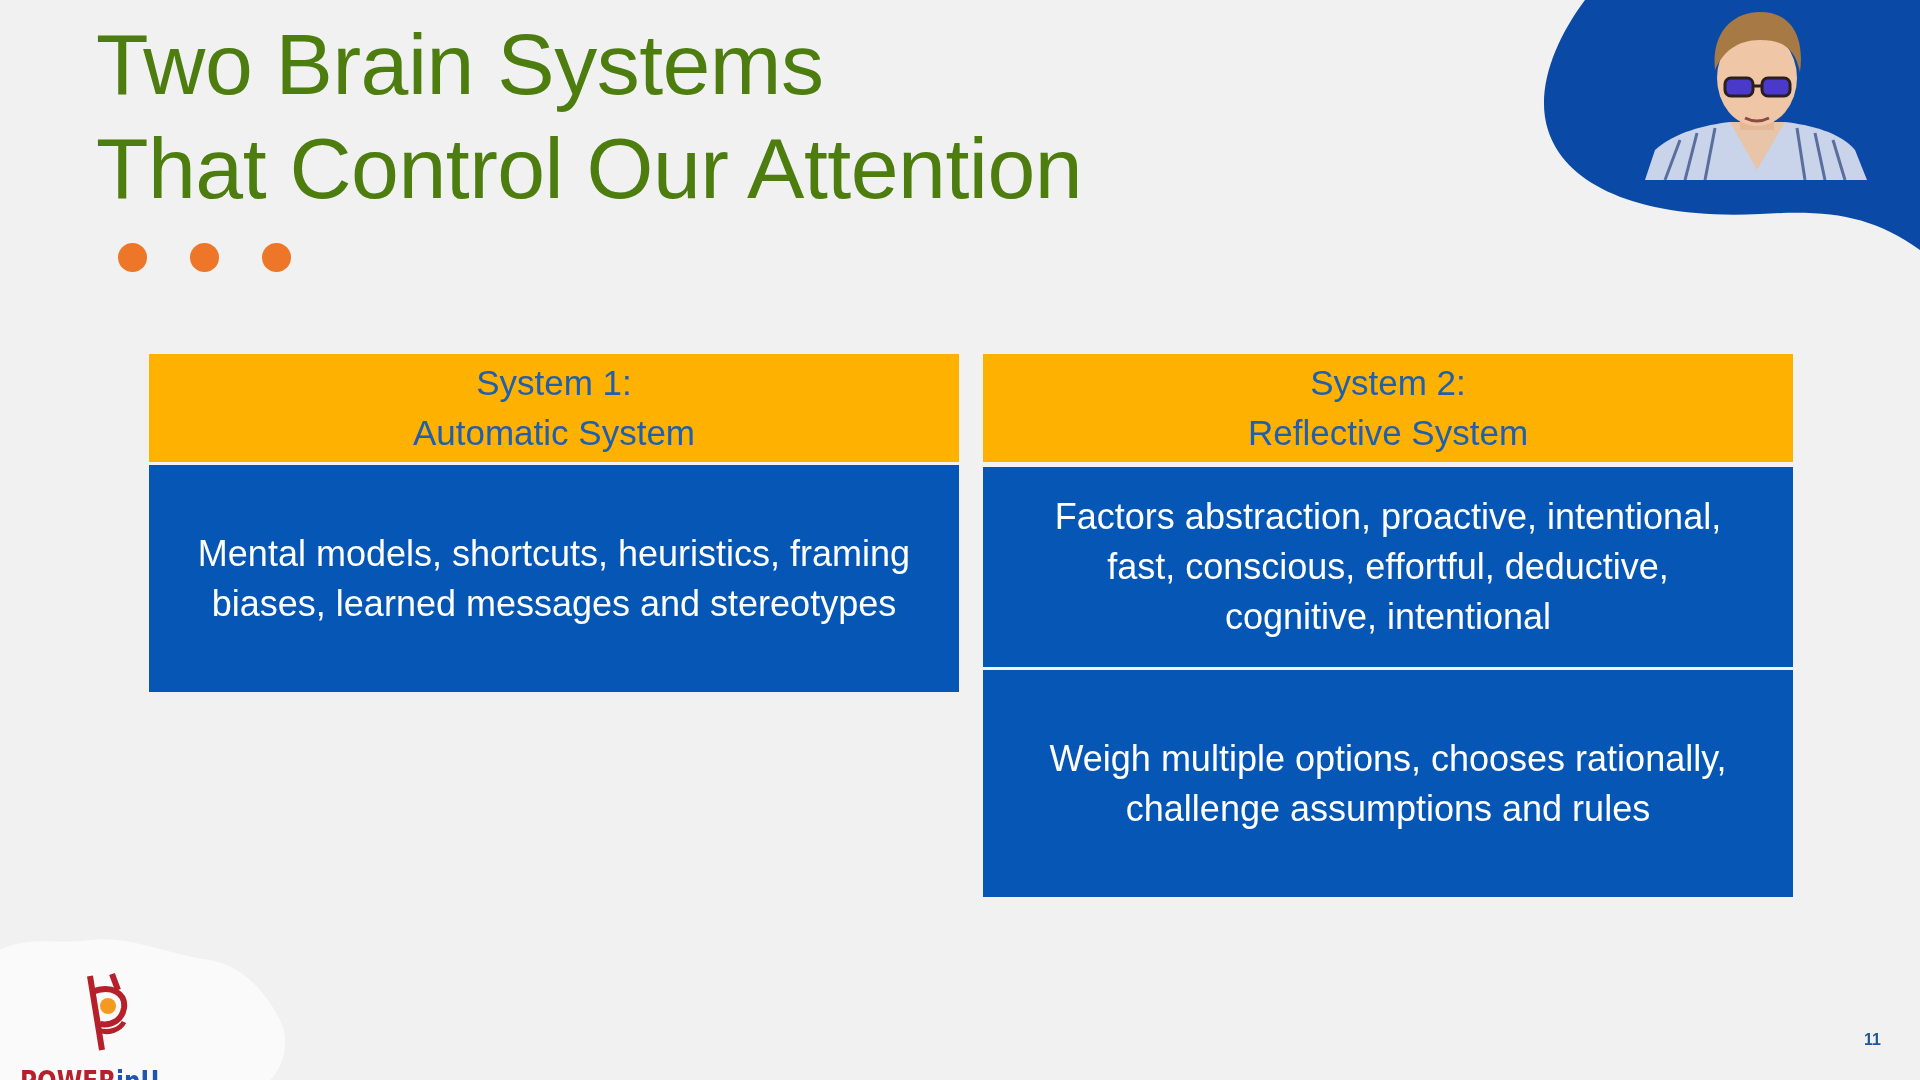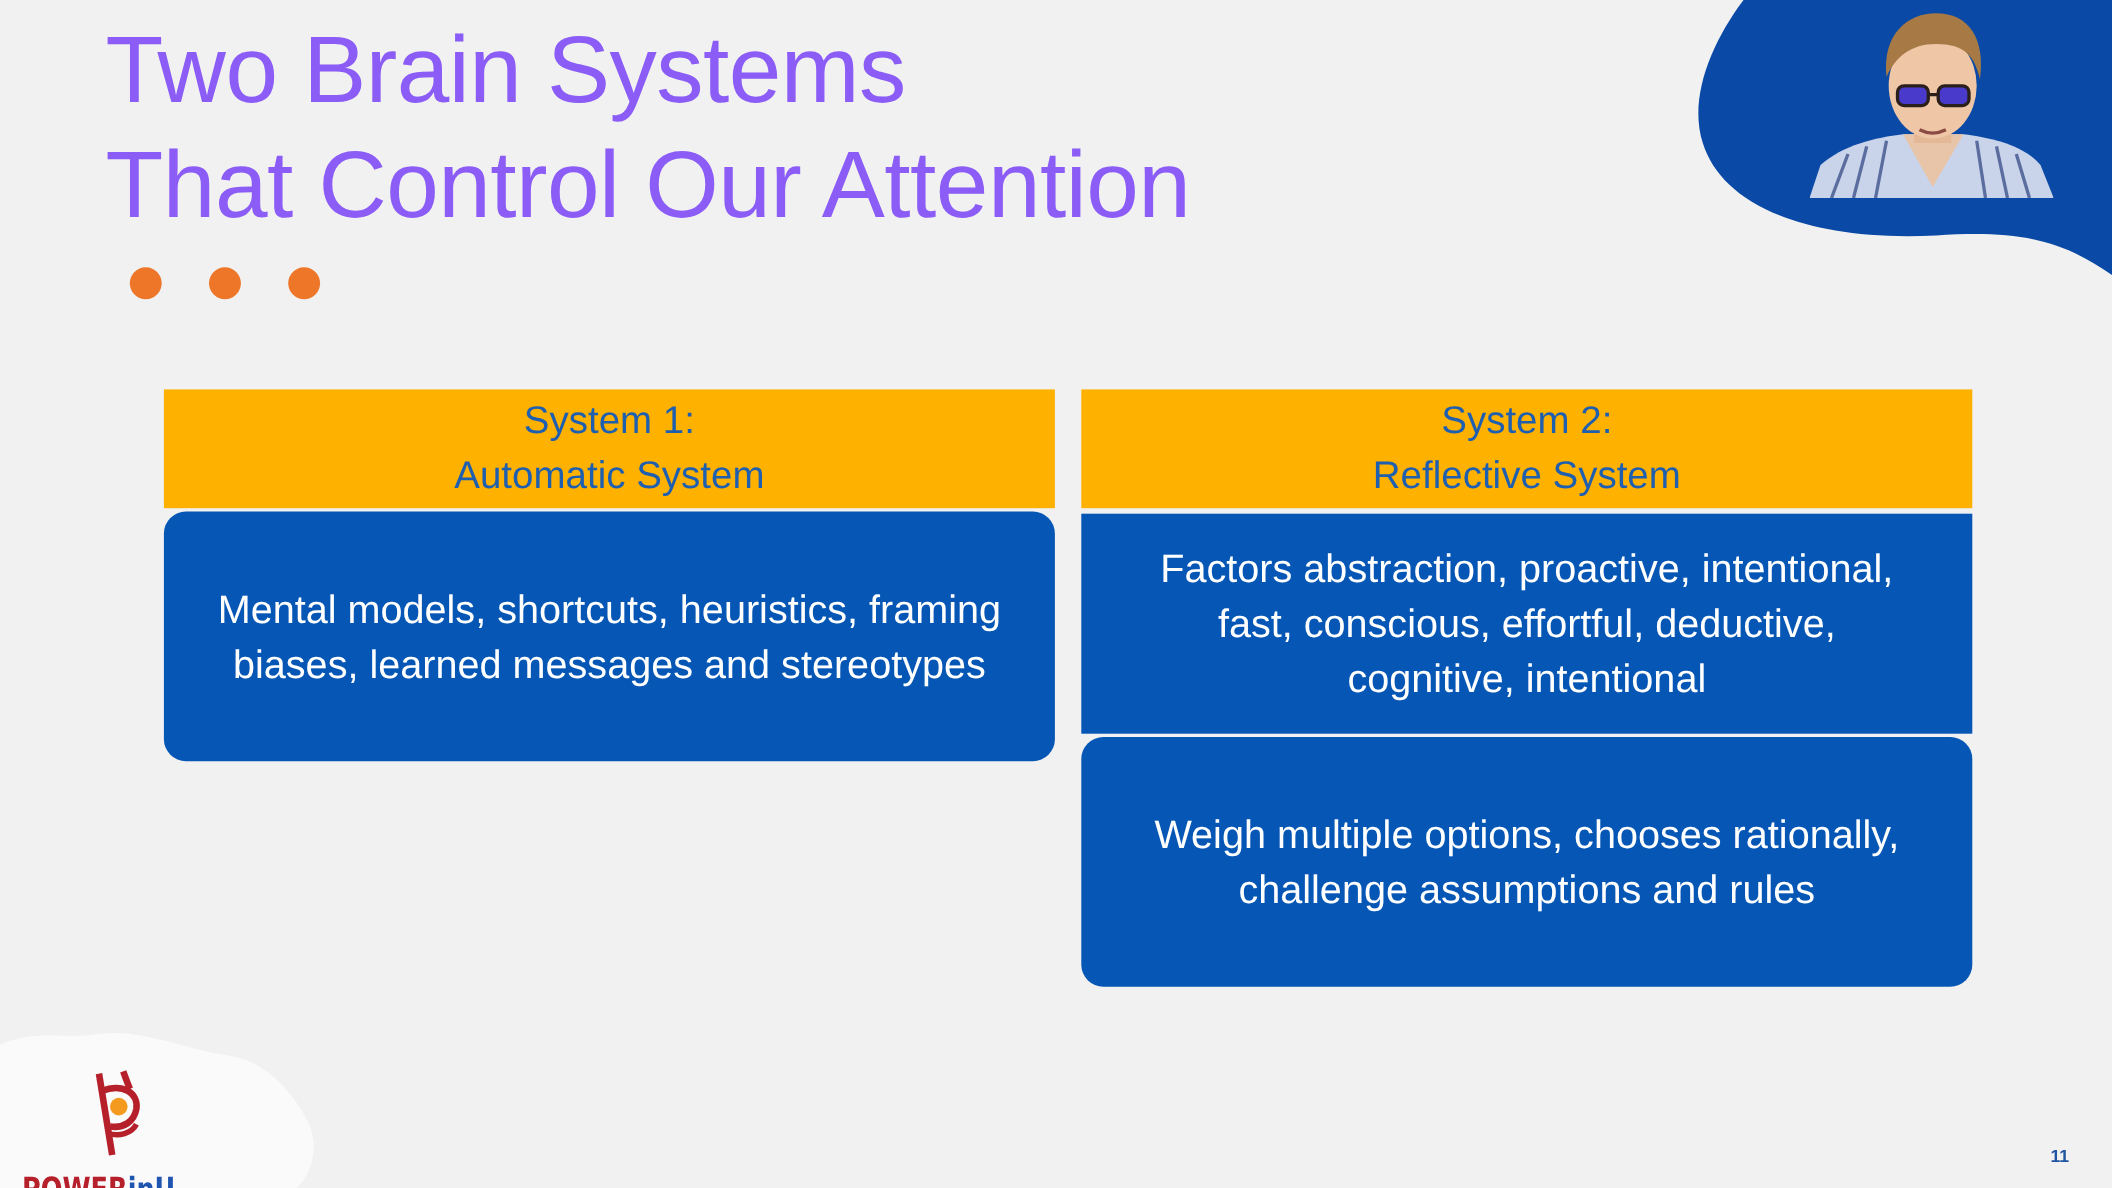--- a/index.html
+++ b/index.html
@@ -3,21 +3,21 @@
   <meta charset="utf-8">
   <style>
     html, body { margin: 0; padding: 0; }
     body {
       width: 1920px; height: 1080px; overflow: hidden; position: relative;
       background: #f1f1f1;
       font-family: "Liberation Sans", "DejaVu Sans", sans-serif;
     }
     .title {
       position: absolute; left: 96px; top: 12px;
-      color: #8b5cf6; font-size: 86px; line-height: 104px; font-weight: 400;
+      color: #4d7c0f; font-size: 86px; line-height: 104px; font-weight: 400;
       letter-spacing: -0.5px; margin: 0;
     }
     .title div { white-space: nowrap; }
     .dots { position: absolute; left: 118px; top: 243px; display: flex; gap: 43px; }
     .dot { width: 29px; height: 29px; border-radius: 50%; background: #ee7628; }
 
     .video-blob { position: absolute; left: 0; top: 0; width: 1920px; height: 260px; pointer-events: none; }
     .video-feed {
       position: absolute; left: 1645px; top: 0; width: 222px; height: 180px; overflow: hidden;
       pointer-events: auto;
@@ -32,30 +32,30 @@
       height: 108px; background: #ffb100; color: #1f5fb0;
       display: flex; flex-direction: column; align-items: center; justify-content: center;
       font-weight: 400; font-size: 35px; line-height: 50px; text-align: center;
     }
     .cell {
       background: #0657b5; color: #ffffff; text-align: center;
       display: flex; align-items: center; justify-content: center;
       font-size: 36px; line-height: 50px; padding: 0 14px; box-sizing: border-box;
     }
     .cell.r1 { height: 200px; margin-top: 5px; }
-    .cell.r2 { height: 227px; margin-top: 3px; border-radius: 20px; }
+    .cell.r2 { height: 227px; margin-top: 3px; }
     .cell span { display: block; }
 
     .logo-bg { position: absolute; left: 0; top: 930px; width: 300px; height: 150px; }
     .logo { position: absolute; left: 20px; top: 970px; display: flex; align-items: center; gap: 8px; flex-direction: column; }
     .logo-text { font-weight: 700; font-size: 29px; letter-spacing: 0px; transform: scaleX(0.8); transform-origin: left center; font-family: "DejaVu Sans", sans-serif; }
     .logo-text .a { color: #b5202b; }
     .logo-text .b { color: #1f55b0; }
 
-    .page-num { position: absolute; left: 1864px; top: 1031px; color: #1f55a0; font-size: 16px; font-weight: 700; margin-top: 12px; }
+    .page-num { position: absolute; left: 1864px; top: 1031px; color: #1f55a0; font-size: 16px; font-weight: 700; }
   </style>
 </head>
 <body>
 
 <svg class="video-blob" viewBox="0 0 1920 260" width="1920" height="260">
   <path d="M1585 0 C1555 40 1535 90 1548 130 C1565 185 1640 220 1760 214 C1830 210 1870 215 1920 250 L1920 0 Z" fill="#0a4aa6"></path>
 </svg>
 <div class="video-feed">
   <svg width="222" height="180" viewBox="0 0 222 180">
     <rect width="222" height="180" fill="#0a4aa6"></rect>

